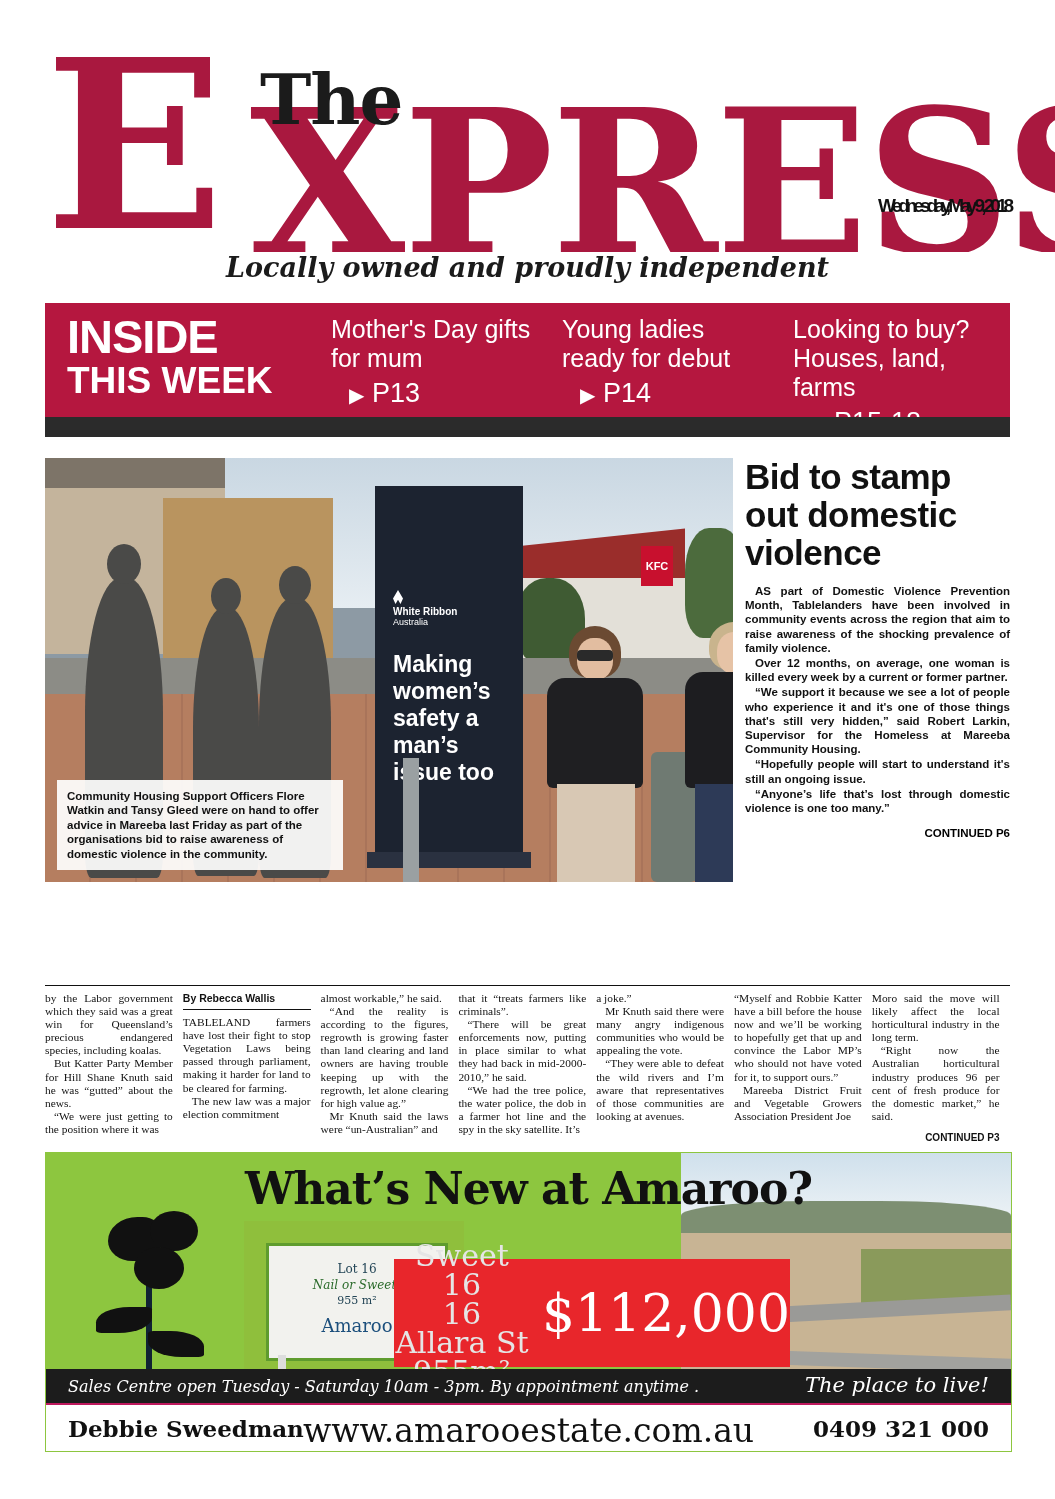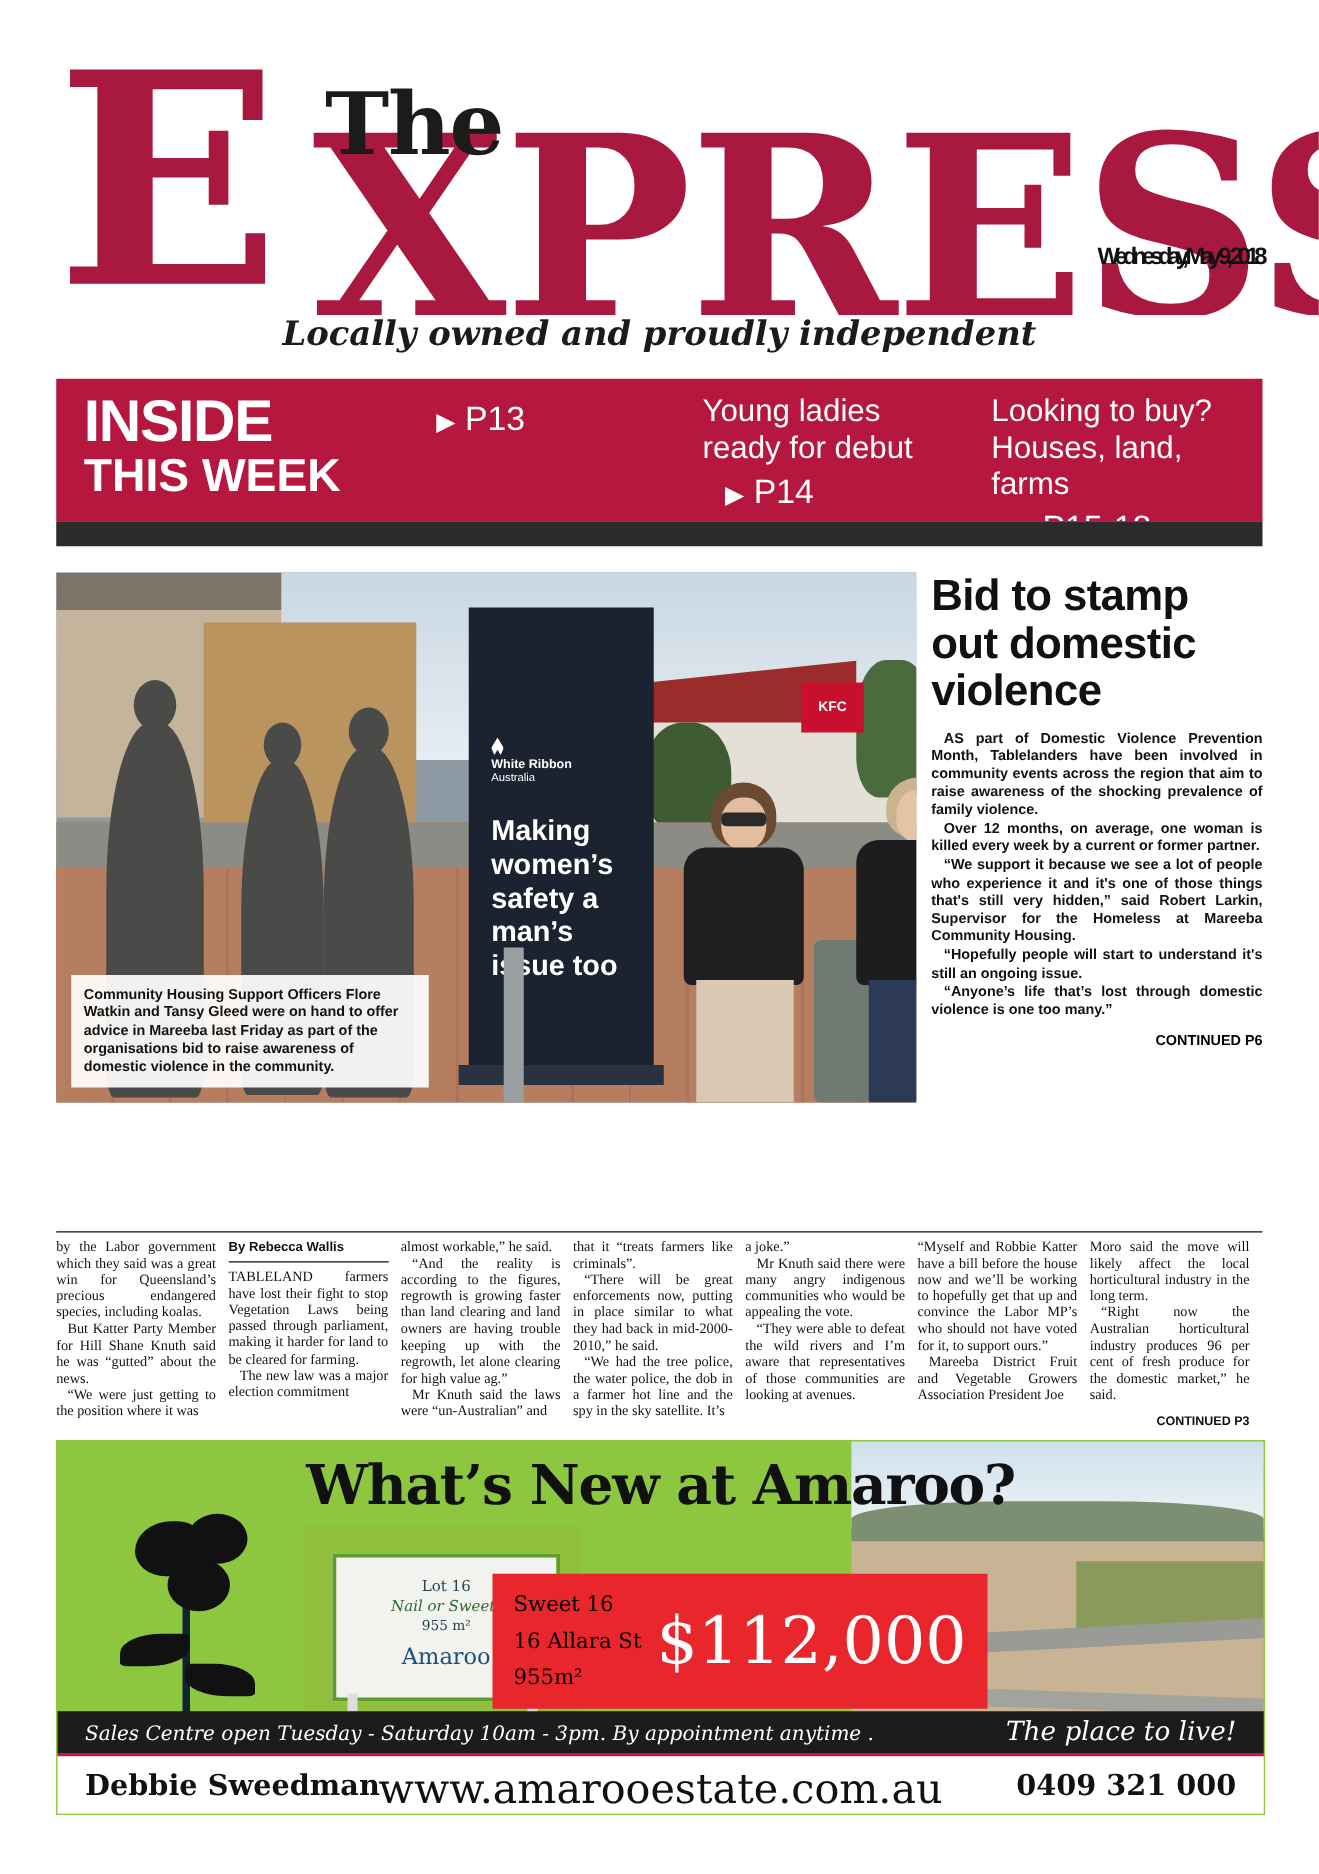--- a/index.html
+++ b/index.html
@@ -70,21 +70,21 @@
     position:absolute;left:0;top:0;width:688px;height:424px;overflow:hidden;background:#8d9aa4;
   }
   .ph-sky{position:absolute;left:0;top:0;width:688px;height:150px;background:linear-gradient(#c9d7e2,#e6edf2);}
   .ph-bldgL{position:absolute;left:0;top:26px;width:180px;height:170px;background:#c4b49c;}
   .ph-bldgL2{position:absolute;left:0;top:0px;width:180px;height:30px;background:#7d7468;}
   .ph-wood{position:absolute;left:118px;top:40px;width:170px;height:175px;background:#b9945f;}
   .ph-roof{position:absolute;left:460px;top:80px;width:180px;height:60px;background:#9a2d2b;transform:skewY(-6deg);}
   .ph-shop{position:absolute;left:420px;top:120px;width:268px;height:86px;background:#e3e0d8;}
   .ph-tree1{position:absolute;left:640px;top:70px;width:60px;height:110px;background:#4c6b3d;border-radius:40% 40% 30% 30%;}
   .ph-tree2{position:absolute;left:470px;top:120px;width:70px;height:90px;background:#3f5b33;border-radius:45%;}
-  .ph-kfc{position:absolute;left:596px;top:88px;width:50px;height:40px;background:#c8102e;color:#fff;
+  .ph-kfc{position:absolute;left:596px;top:88px;width:32px;height:40px;background:#c8102e;color:#fff;
     font-family:"Liberation Sans", sans-serif;font-size:11px;font-weight:bold;text-align:center;line-height:40px;}
   .ph-ground{position:absolute;left:0;top:200px;width:688px;height:224px;background:#b07a5c;}
   .ph-ground2{position:absolute;left:0;top:200px;width:688px;height:36px;background:#8c8c86;}
   .ph-pave{position:absolute;left:0;top:236px;width:688px;height:188px;
     background:repeating-linear-gradient(90deg,#b57e60 0 44px,#a9745a 44px 46px),
                repeating-linear-gradient(0deg,#b57e60 0 40px,#a9745a 40px 42px);}
   
   .sil{position:absolute;background:#4a4a48;border-radius:45% 45% 8% 8%;}
   .s1{left:40px;top:120px;width:78px;height:300px;}
   .s1 .head{position:absolute;left:22px;top:-34px;width:34px;height:40px;background:#4a4a48;border-radius:50%;}
@@ -173,21 +173,21 @@
   .ad-sign .board .l1{margin-top:16px;text-align:center;font-family:"DejaVu Serif", serif;font-size:12px;color:#245;}
   .ad-sign .board .l2{margin-top:2px;text-align:center;font-family:"DejaVu Serif", serif;font-style:italic;font-size:12px;color:#2a6a2a;}
   .ad-sign .board .l3{margin-top:2px;text-align:center;font-family:"DejaVu Serif", serif;font-size:11px;color:#245;}
   .ad-sign .board .brand{margin-top:8px;text-align:center;font-family:"DejaVu Serif", serif;font-size:18px;color:#1c4f7c;}
   .ad-sign .post1{position:absolute;left:34px;top:134px;width:8px;height:50px;background:#ddd;}
   .ad-sign .post2{position:absolute;left:178px;top:134px;width:8px;height:50px;background:#ddd;}
   .price-box{
     position:absolute;left:348px;top:106px;width:396px;height:108px;background:#e8262b;
     display:flex;align-items:center;justify-content:center;
   }
-  .price-left{color:#000000;font-family:"DejaVu Serif", serif;font-size:17px;line-height:29px;text-align:left;padding-right:12px;}
+  .price-left{color:#e5e5e5;font-family:"DejaVu Serif", serif;font-size:30px;line-height:29px;text-align:center;padding-right:12px;}
   .price-big{color:#fff;font-family:"DejaVu Serif", serif;font-size:52px;line-height:52px;}
   .ad-bottom{position:absolute;left:0;bottom:46px;width:965px;height:36px;background:#1c1c1c;color:#fff;}
   .ad-bottom .left{position:absolute;left:22px;top:8px;font-family:"DejaVu Serif", serif;font-style:italic;font-size:16px;}
   .ad-bottom .right{position:absolute;right:22px;top:4px;font-family:"DejaVu Serif", serif;font-style:italic;font-size:21px;color:#fff;}
   .ad-foot{position:absolute;left:0;bottom:0;width:965px;height:46px;background:#fff;border-top:2px solid #be185d;}
   .ad-foot .name{position:absolute;left:22px;top:10px;font-family:"DejaVu Serif", serif;font-weight:bold;font-size:23px;color:#111;}
   .ad-foot .web{position:absolute;left:0;top:6px;width:965px;text-align:center;font-family:"DejaVu Serif", serif;font-size:33px;color:#111;}
   .ad-foot .phone{position:absolute;right:22px;top:10px;font-family:"DejaVu Serif", serif;font-weight:bold;font-size:23px;color:#111;}
 </style>
 </head>
@@ -206,20 +206,21 @@
   <div class="mast-rule"></div>
   <div class="mast-tag"><span>Locally owned and proudly independent</span></div>
 
   <div class="inside-bar">
     <div class="inside-label">
       <div>INSIDE</div>
       <div class="l2">THIS WEEK</div>
     </div>
     <div class="inside-items">
       <div class="inside-item">
+        <div>Mother's Day gifts for mum</div>
         <div class="pg">
           <span class="tri">▶</span>
           <span>P13</span>
         </div>
       </div>
       <div class="inside-item">
         <div>Young ladies ready for debut</div>
         <div class="pg">
           <span class="tri">▶</span>
           <span>P14</span>

